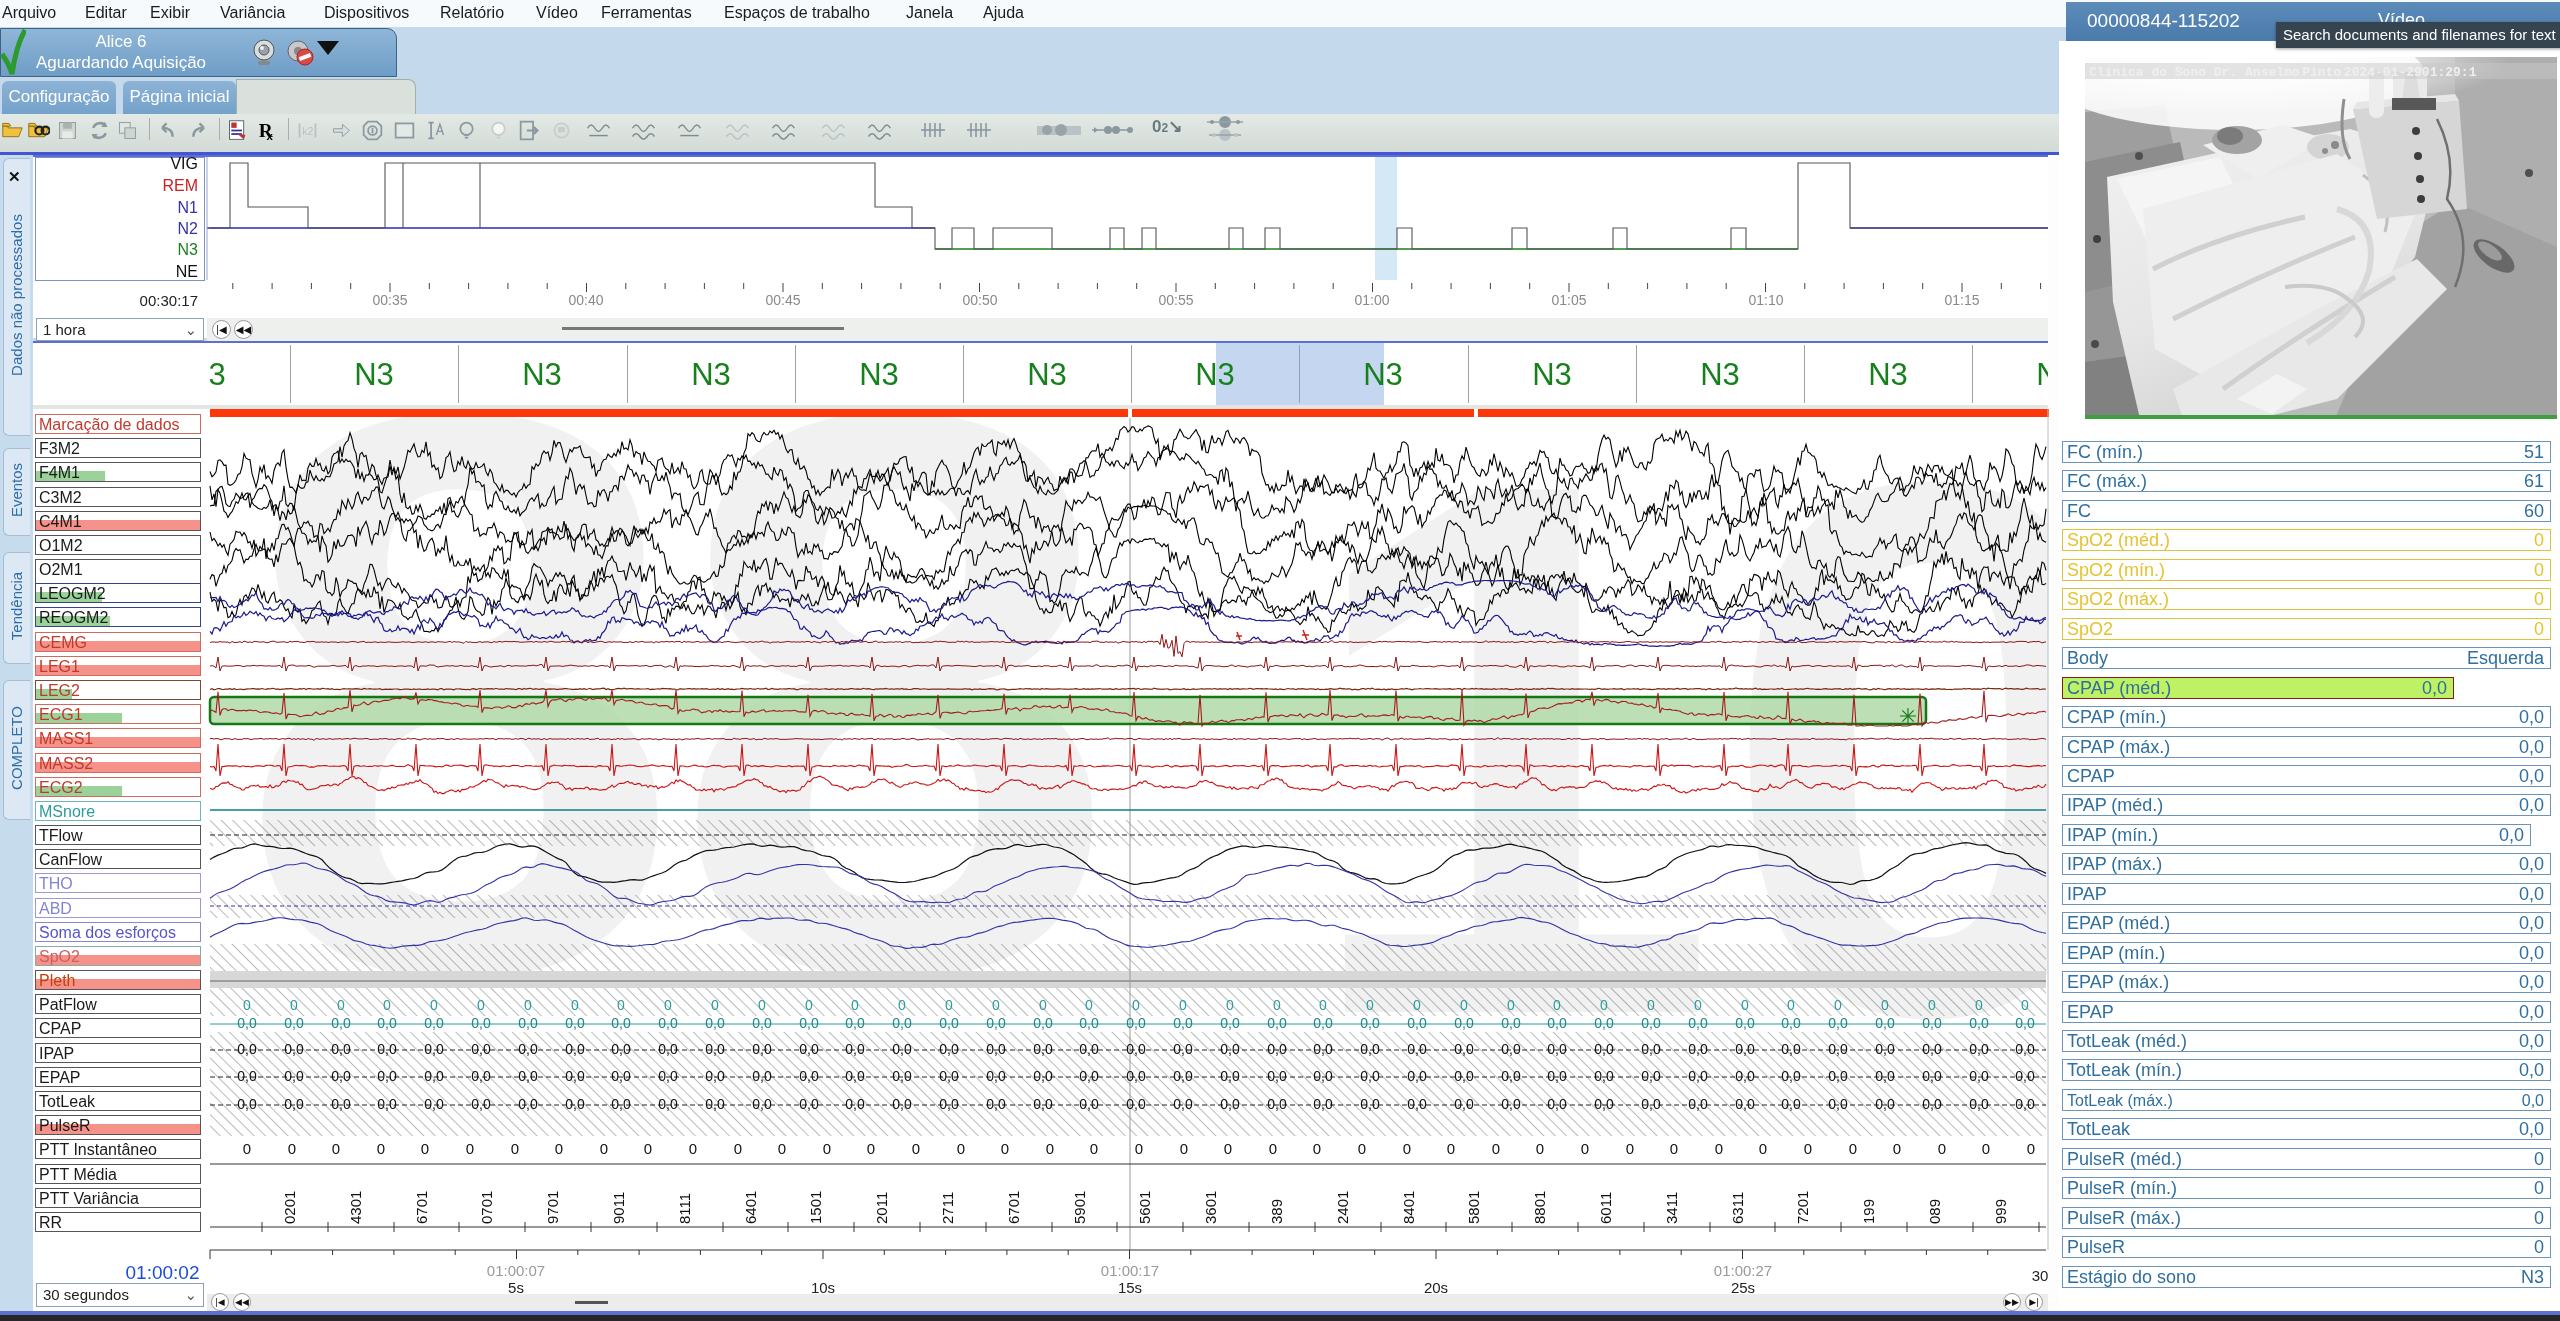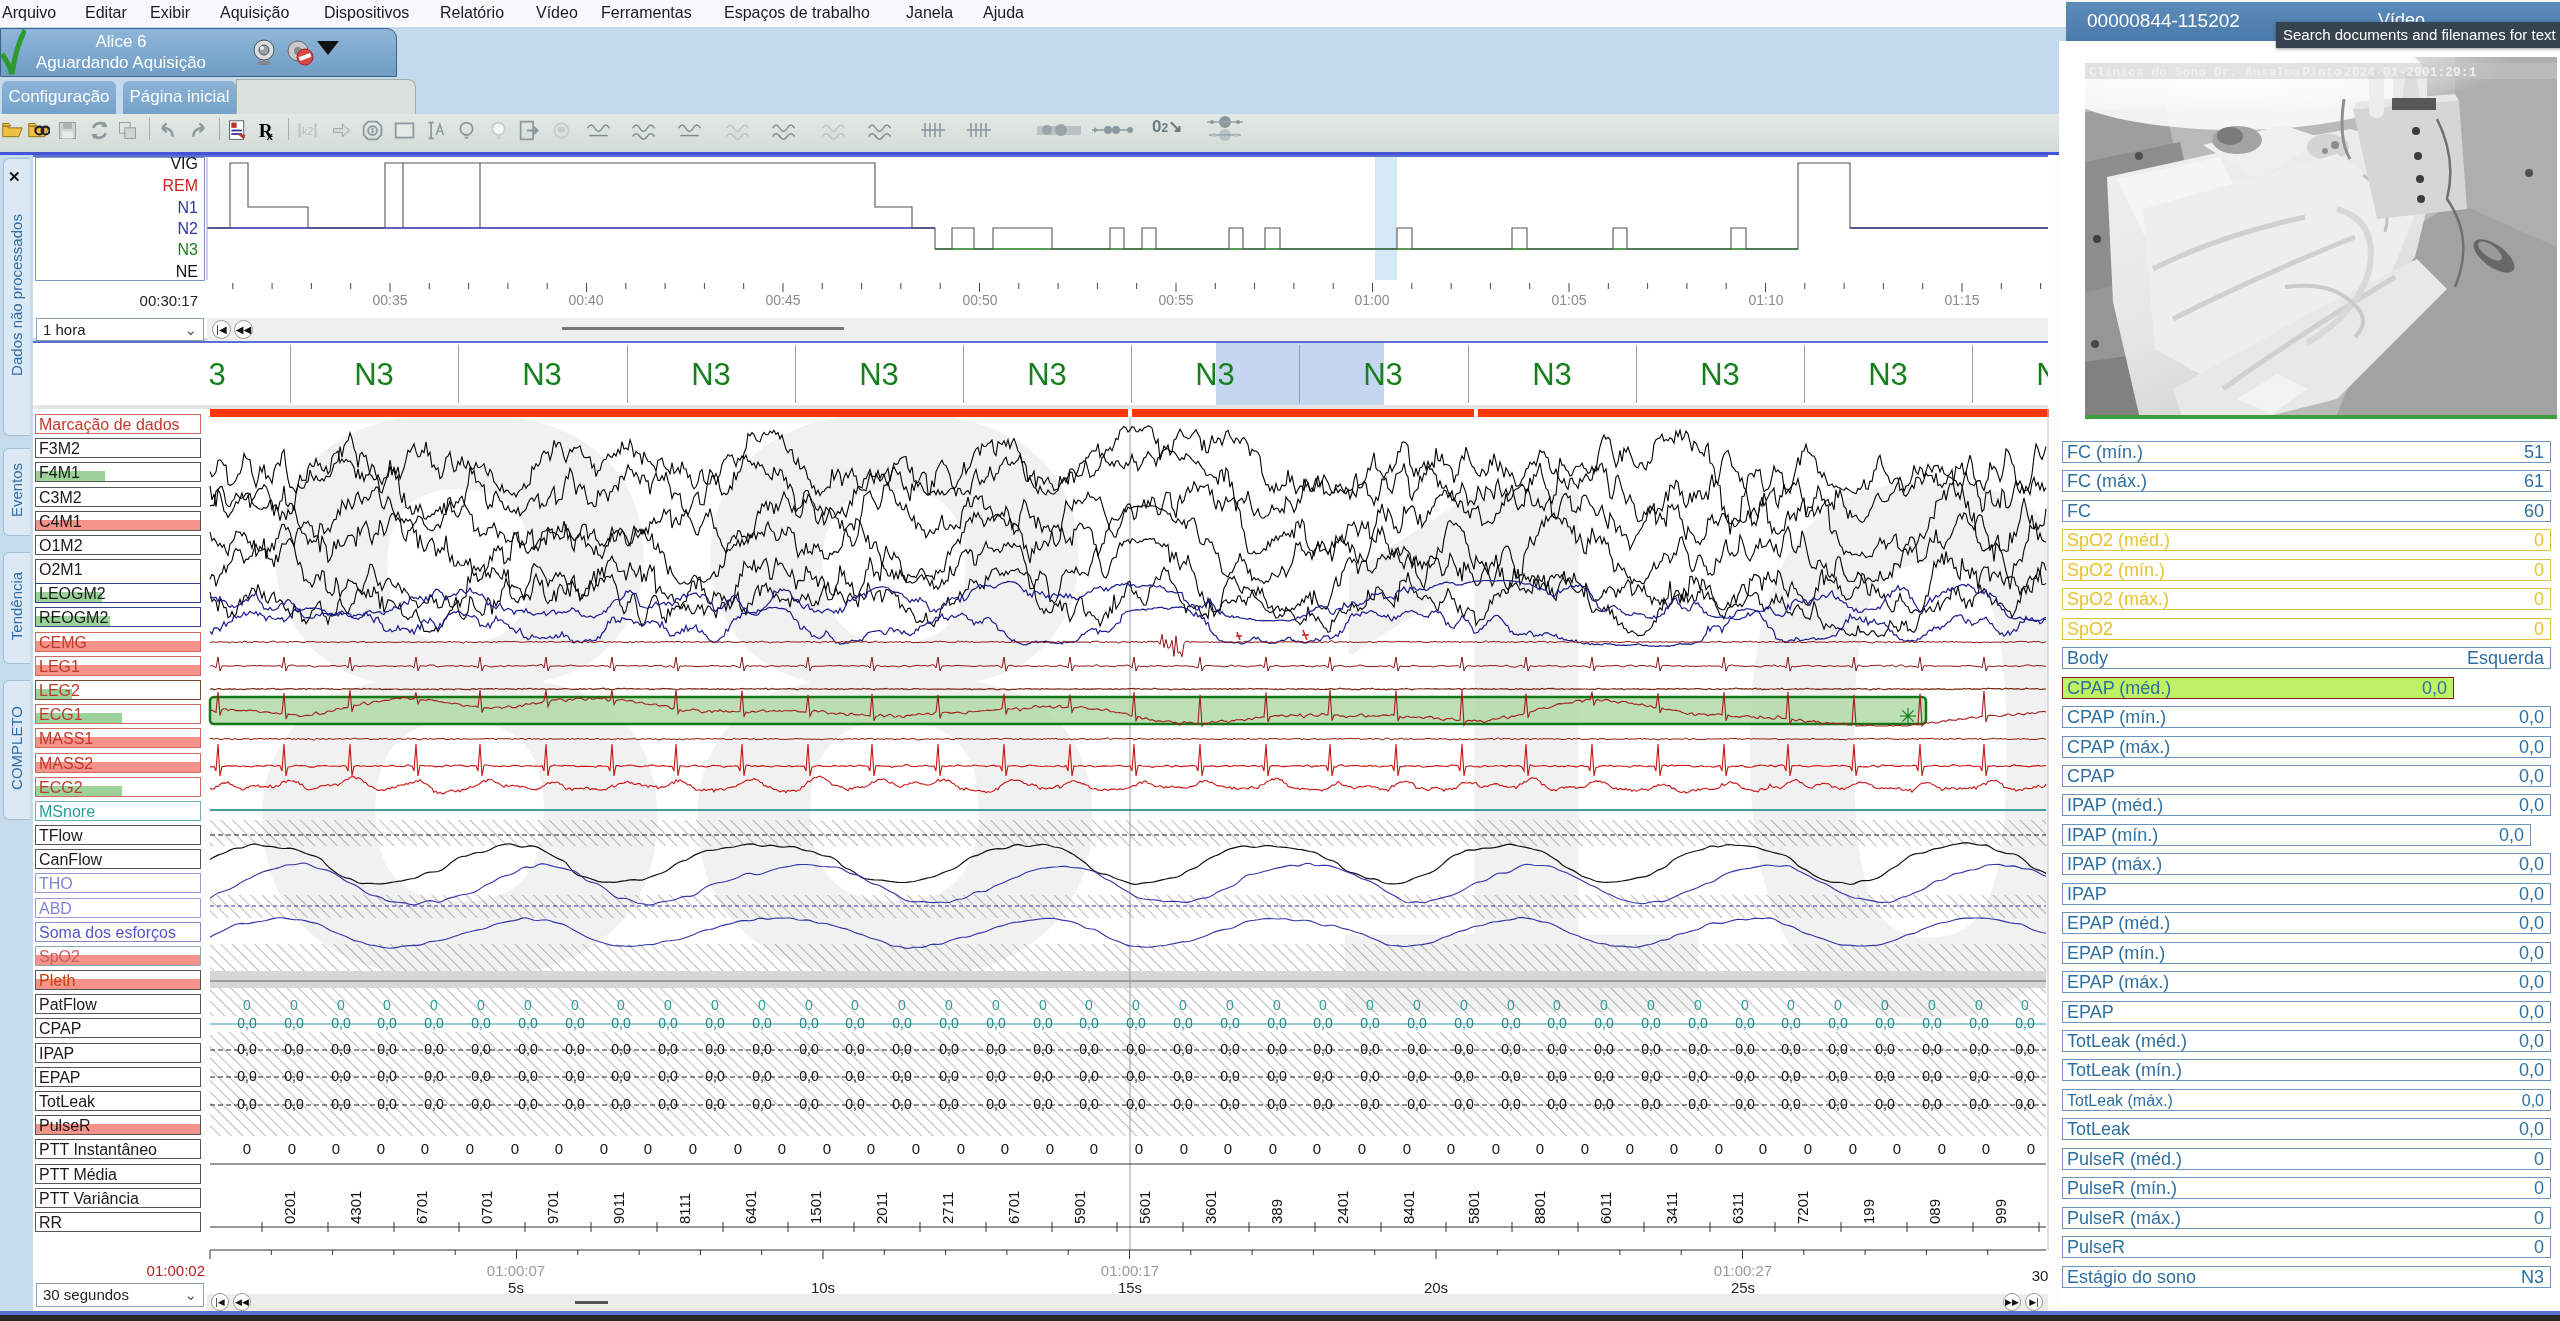--- a/index.html
+++ b/index.html
@@ -5,21 +5,21 @@
 body { width:2560px; height:1321px; overflow:hidden; font-family:"Liberation Sans", sans-serif; background:#fff; }
 .abs { position:absolute; }
 </style></head>
 <body>
 <div class="abs" style="left:0;top:0;width:2560px;height:1321px;background:#c4d9eb">
 
 <div class="abs" style="left:0;top:0;width:2560px;height:27px;background:#f7fafc">
       <span style="position:absolute;left:2px;top:4px;font-size:16px;color:#1a1a1a">Arquivo</span>
       <span style="position:absolute;left:85px;top:4px;font-size:16px;color:#1a1a1a">Editar</span>
       <span style="position:absolute;left:150px;top:4px;font-size:16px;color:#1a1a1a">Exibir</span>
-      <span style="position:absolute;left:220px;top:4px;font-size:16px;color:#1a1a1a">Aquisição</span>
+      <span style="position:absolute;left:220px;top:4px;font-size:16px;color:#1a1a1a">Variância</span>
       <span style="position:absolute;left:324px;top:4px;font-size:16px;color:#1a1a1a">Dispositivos</span>
       <span style="position:absolute;left:440px;top:4px;font-size:16px;color:#1a1a1a">Relatório</span>
       <span style="position:absolute;left:536px;top:4px;font-size:16px;color:#1a1a1a">Vídeo</span>
       <span style="position:absolute;left:601px;top:4px;font-size:16px;color:#1a1a1a">Ferramentas</span>
       <span style="position:absolute;left:724px;top:4px;font-size:16px;color:#1a1a1a">Espaços de trabalho</span>
       <span style="position:absolute;left:906px;top:4px;font-size:16px;color:#1a1a1a">Janela</span>
       <span style="position:absolute;left:983px;top:4px;font-size:16px;color:#1a1a1a">Ajuda</span>
     </div>
 
 <div class="abs" style="left:0;top:27px;width:2560px;height:50px;background:#c4d9eb"></div>
@@ -351,21 +351,21 @@
 <div style="position:absolute;left:35px;top:994px;width:166px;height:20px;border:1px solid #555;background:#fff;font-size:16px;line-height:19px;color:#1a1a1a;white-space:nowrap;overflow:hidden"><span style="position:relative;padding-left:3px">PatFlow</span></div>
 <div style="position:absolute;left:35px;top:1018px;width:166px;height:20px;border:1px solid #555;background:#fff;font-size:16px;line-height:19px;color:#1a1a1a;white-space:nowrap;overflow:hidden"><span style="position:relative;padding-left:3px">CPAP</span></div>
 <div style="position:absolute;left:35px;top:1043px;width:166px;height:20px;border:1px solid #555;background:#fff;font-size:16px;line-height:19px;color:#1a1a1a;white-space:nowrap;overflow:hidden"><span style="position:relative;padding-left:3px">IPAP</span></div>
 <div style="position:absolute;left:35px;top:1067px;width:166px;height:20px;border:1px solid #555;background:#fff;font-size:16px;line-height:19px;color:#1a1a1a;white-space:nowrap;overflow:hidden"><span style="position:relative;padding-left:3px">EPAP</span></div>
 <div style="position:absolute;left:35px;top:1091px;width:166px;height:20px;border:1px solid #555;background:#fff;font-size:16px;line-height:19px;color:#1a1a1a;white-space:nowrap;overflow:hidden"><span style="position:relative;padding-left:3px">TotLeak</span></div>
 <div style="position:absolute;left:35px;top:1115px;width:166px;height:20px;border:1px solid #555;background:#fff;font-size:16px;line-height:19px;color:#1a1a1a;white-space:nowrap;overflow:hidden"><div style="position:absolute;left:0px;bottom:0px;width:166px;height:10px;background:#f59289"></div><span style="position:relative;padding-left:3px">PulseR</span></div>
 <div style="position:absolute;left:35px;top:1139px;width:166px;height:20px;border:1px solid #555;background:#fff;font-size:16px;line-height:19px;color:#1a1a1a;white-space:nowrap;overflow:hidden"><span style="position:relative;padding-left:3px">PTT Instantâneo</span></div>
 <div style="position:absolute;left:35px;top:1164px;width:166px;height:20px;border:1px solid #555;background:#fff;font-size:16px;line-height:19px;color:#1a1a1a;white-space:nowrap;overflow:hidden"><span style="position:relative;padding-left:3px">PTT Média</span></div>
 <div style="position:absolute;left:35px;top:1188px;width:166px;height:20px;border:1px solid #555;background:#fff;font-size:16px;line-height:19px;color:#1a1a1a;white-space:nowrap;overflow:hidden"><span style="position:relative;padding-left:3px">PTT Variância</span></div>
 <div style="position:absolute;left:35px;top:1212px;width:166px;height:20px;border:1px solid #555;background:#fff;font-size:16px;line-height:19px;color:#1a1a1a;white-space:nowrap;overflow:hidden"><span style="position:relative;padding-left:3px">RR</span></div>
-<div class="abs" style="left:120px;top:1262px;width:85px;text-align:right;font-size:15px;color:#b91c1c">01:00:02</div>
+<div class="abs" style="left:120px;top:1262px;width:85px;text-align:center;font-size:19px;color:#1d4ed8">01:00:02</div>
 <div class="abs" style="left:36px;top:1283px;width:168px;height:24px;background:#fff;border:1px solid #8ca0b8;font-size:15px;color:#222;line-height:22px;padding-left:6px">30 segundos<span style="position:absolute;right:6px;color:#555">⌄</span></div>
 
 <div class="abs" style="left:207px;top:409px;width:1841px;height:902px;background:#ffffff"></div>
 <div class="abs" style="left:2048px;top:155px;width:18px;height:1156px;background:#fdfdfd"></div>
 
 <div class="abs" style="left:207px;top:409px;width:1841px;height:850px;overflow:hidden">
 <div class="abs" style="left:30px;top:-115px;color:rgba(60,60,60,0.07);font-size:800px;line-height:800px;font-weight:bold;letter-spacing:-10px">88</div>
 <div class="abs" style="left:1090px;top:-40px;color:rgba(60,60,60,0.07);font-size:760px;line-height:760px;font-weight:bold">10</div>
 </div>
 

